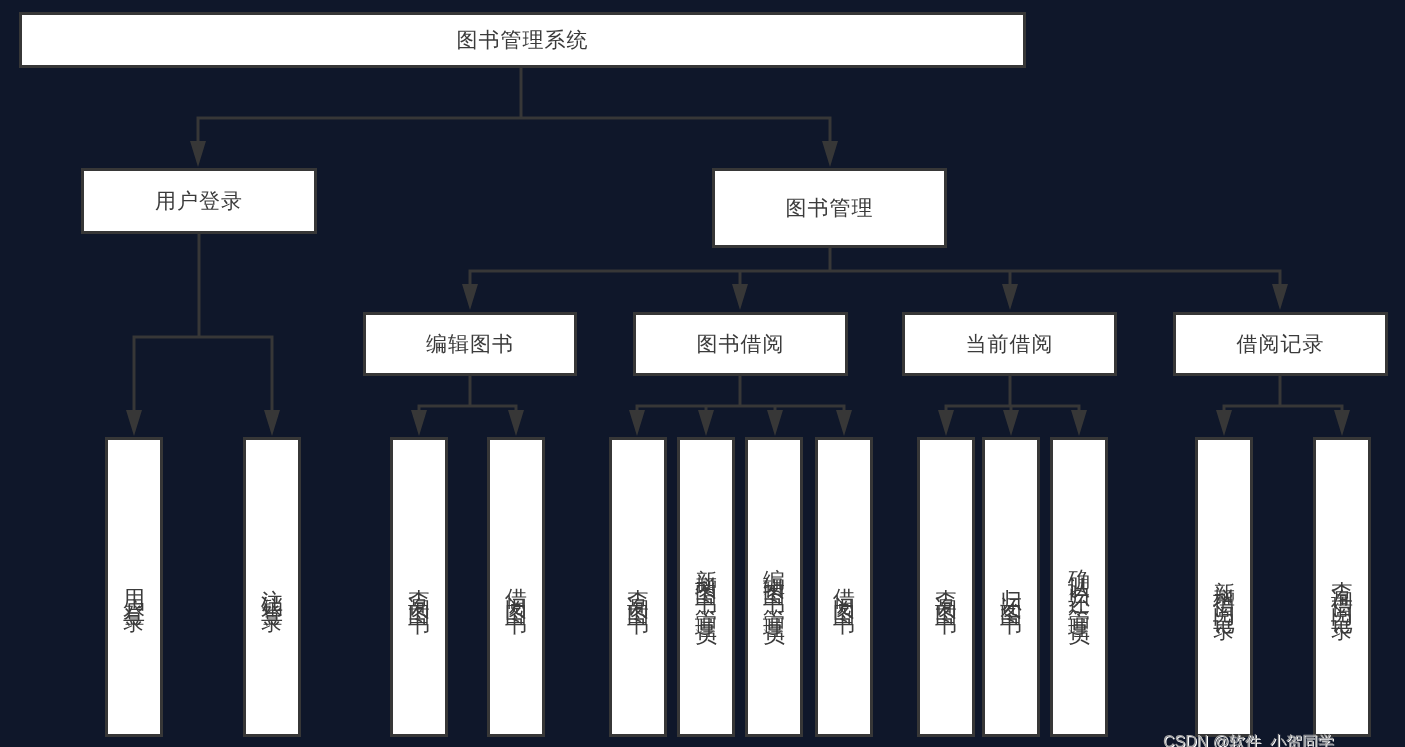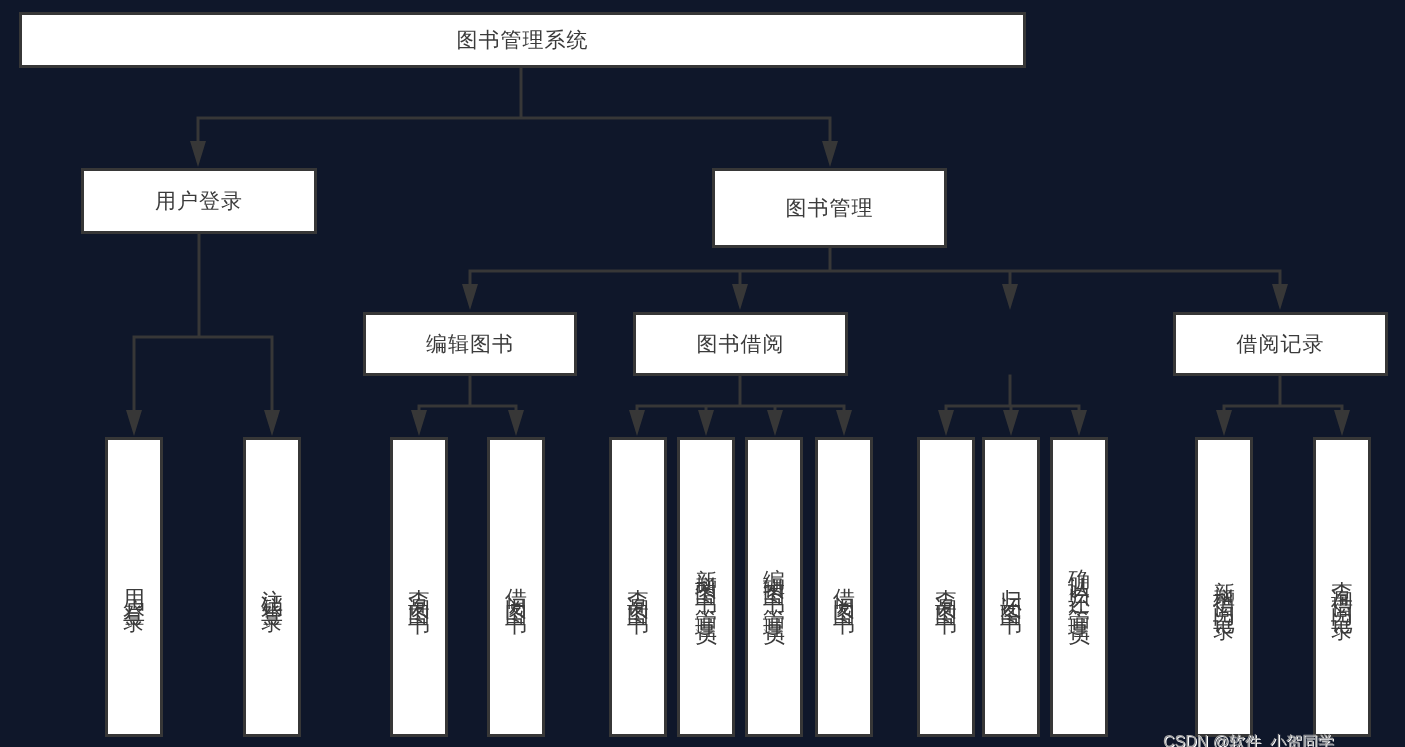--- a/index.html
+++ b/index.html
@@ -109,20 +109,21 @@
       M1216 410 L1232 410 L1224 436 Z  M1334 410 L1350 410 L1342 436 Z"></path>
   </svg>
 
   <div class="box" id="n-root">图书管理系统</div>
 
   <div class="box" id="n-a">用户登录</div>
   <div class="box" id="n-b">图书管理</div>
 
   <div class="box" id="n-c1">编辑图书</div>
   <div class="box" id="n-c2">图书借阅</div>
+  <div class="box" id="n-c3">当前借阅</div>
   <div class="box" id="n-c4">借阅记录</div>
 
   <div class="leaf" id="l-a1">
     <span class="vtext">用户登录</span>
   </div>
   <div class="leaf" id="l-a2">
     <span class="vtext">注销登录</span>
   </div>
 
   <div class="leaf" id="l-b1">

